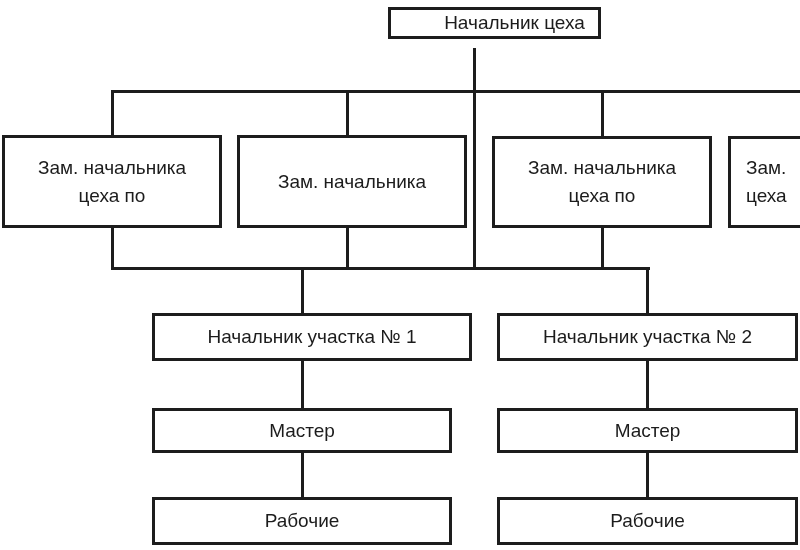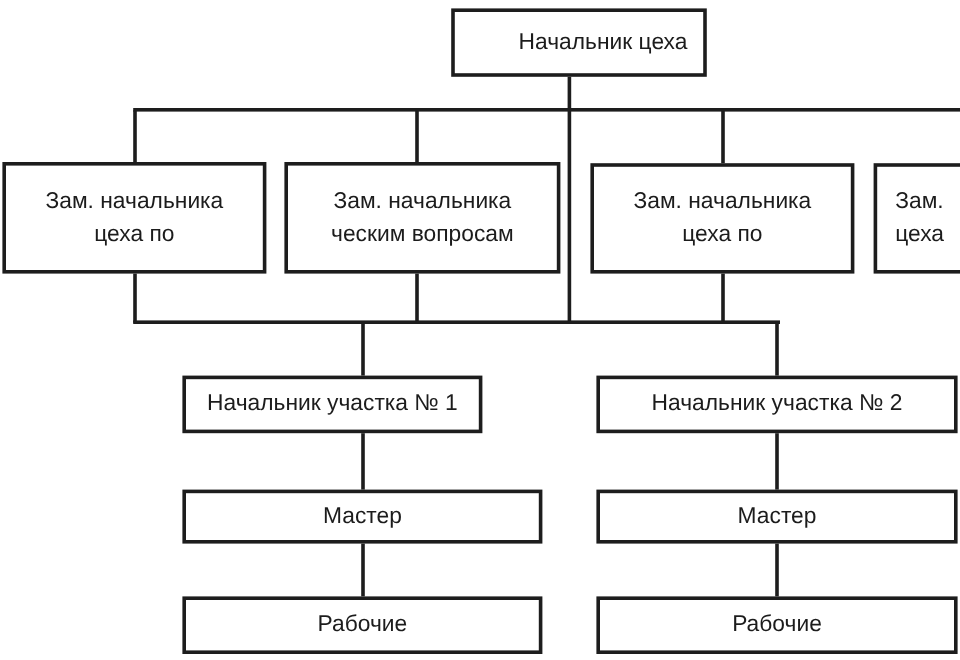--- a/index.html
+++ b/index.html
@@ -8,26 +8,26 @@
     overflow:hidden;font-family:"Liberation Sans",sans-serif;color:#1c1c1c;
   }
   .node{
     position:absolute;box-sizing:border-box;border:3px solid #1d1d1d;background:#ffffff;
     display:flex;flex-direction:column;align-items:center;justify-content:center;
     text-align:center;font-size:19px;line-height:28px;
   }
   .node .lbl{display:block;}
   .conn{position:absolute;background:#1d1d1d;}
   
-  #n-root{left:376px;top:7px;width:213px;height:57px;padding-left:40px;}
+  #n-root{left:388px;top:7px;width:213px;height:32px;padding-left:40px;}
   #n-d1{left:2px;top:135px;width:220px;height:93px;}
   #n-d2{left:237px;top:135px;width:230px;height:93px;}
   #n-d3{left:492px;top:136px;width:220px;height:92px;}
   #n-d4{left:728px;top:136px;width:230px;height:92px;align-items:flex-start;padding-left:15px;text-align:left;}
-  #n-u1{left:152px;top:313px;width:250px;height:48px;}
+  #n-u1{left:152px;top:313px;width:320px;height:48px;}
   #n-u2{left:497px;top:313px;width:301px;height:48px;}
   #n-m1{left:152px;top:408px;width:300px;height:45px;}
   #n-m2{left:497px;top:408px;width:301px;height:45px;}
   #n-r1{left:152px;top:497px;width:300px;height:48px;}
   #n-r2{left:497px;top:497px;width:301px;height:48px;}
   
   #c-root-drop{left:473px;top:48px;width:3px;height:44px;}
   #c-bus1{left:111px;top:90px;width:689px;height:3px;}
   #c-leg-d1{left:111px;top:92px;width:3px;height:45px;}
   #c-leg-d2{left:346px;top:92px;width:3px;height:45px;}
@@ -70,21 +70,20 @@
     <span class="lbl">Начальник цеха</span>
   </div>
 
   <div class="node" id="n-d1">
     <span class="lbl">Зам. начальника</span>
     <span class="lbl">цеха по</span>
   </div>
 
   <div class="node" id="n-d2">
     <span class="lbl">Зам. начальника</span>
-    <span class="lbl">ческим вопросам</span>
   </div>
 
   <div class="node" id="n-d3">
     <span class="lbl">Зам. начальника</span>
     <span class="lbl">цеха по</span>
   </div>
 
   <div class="node" id="n-d4">
     <span class="lbl">Зам.</span>
     <span class="lbl">цеха</span>

